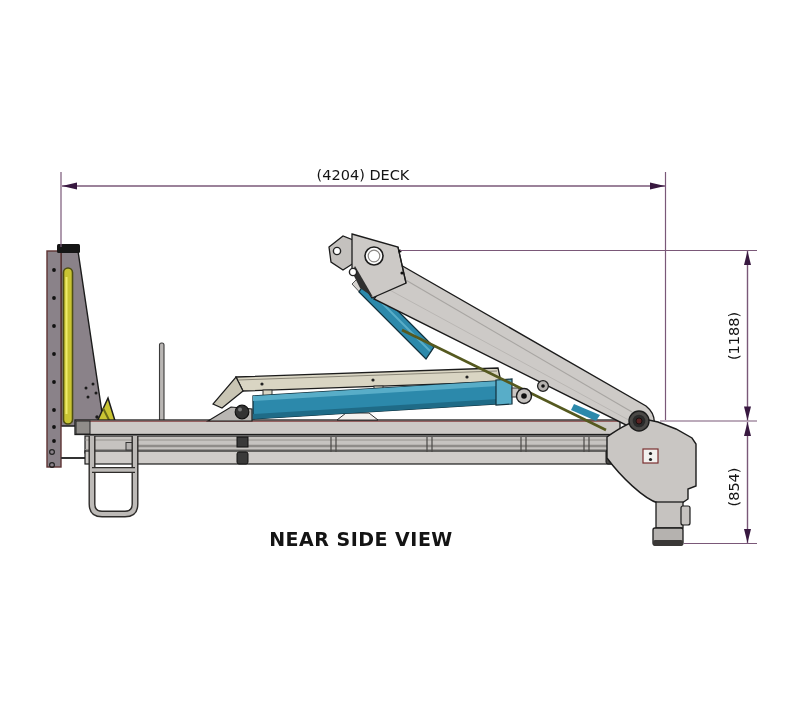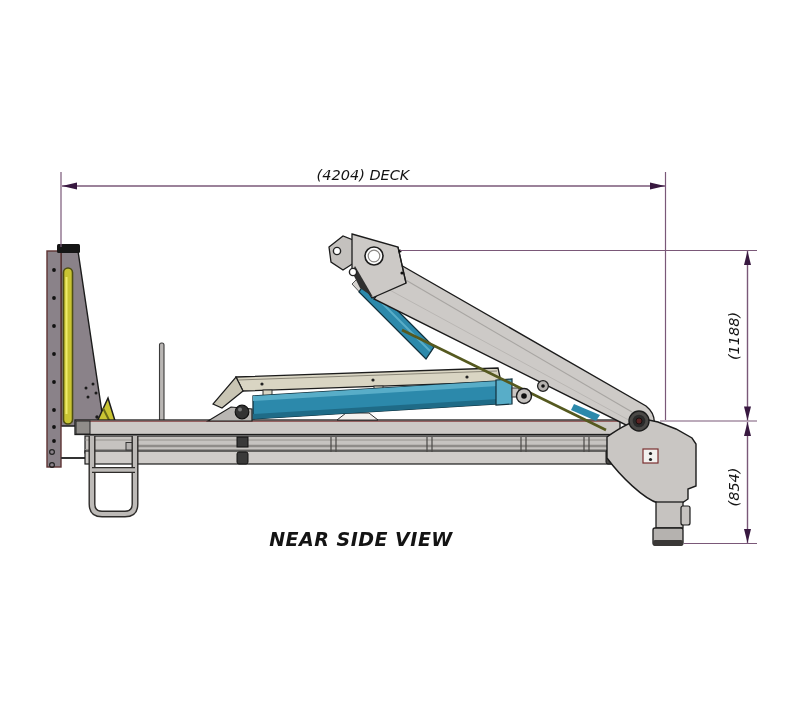--- a/index.html
+++ b/index.html
@@ -1,17 +1,17 @@
 <!DOCTYPE html>
 <html style="--dimension-line: #7a5878; --dimension-arrow: #381840; --text: #141414; --outline: #1c1c1c; --body-gray: #cdcac7; --headboard-gray: #8a8289; --cylinder-teal: #2c89ab; --cylinder-teal-dark: #1f6b87; --cylinder-teal-light: #58adc8; --accent-yellow: #c9c433; --deck-cream: #d9d5c3; --maroon-edge: #7a3a3a;"><head>
 <meta charset="utf-8">
 <style>
   html,body{margin:0;padding:0;background:#ffffff;}
   .stage{position:relative;width:800px;height:711px;background:#fff;overflow:hidden;
-         font-family:"DejaVu Sans","Liberation Sans",sans-serif;font-style:italic;}
+         font-family:"DejaVu Sans","Liberation Sans",sans-serif;}
   svg{display:block;}
   
   .dim-line{stroke:var(--dimension-line,#7a5878);stroke-width:1.4;fill:none;}
   .dim-ext{stroke:var(--dimension-line,#7a5878);stroke-width:1.2;fill:none;}
   .dim-arrow{fill:var(--dimension-arrow,#381840);stroke:none;}
   .dim-text{fill:var(--text,#141414);font-size:14.5px;}
   .title-text{fill:var(--text,#141414);font-size:19px;font-weight:bold;letter-spacing:.5px;}
   .teal{fill:var(--cylinder-teal,#2c89ab);}
   .teal-dark{fill:var(--cylinder-teal-dark,#1f6b87);}
   .teal-light{fill:var(--cylinder-teal-light,#58adc8);}

